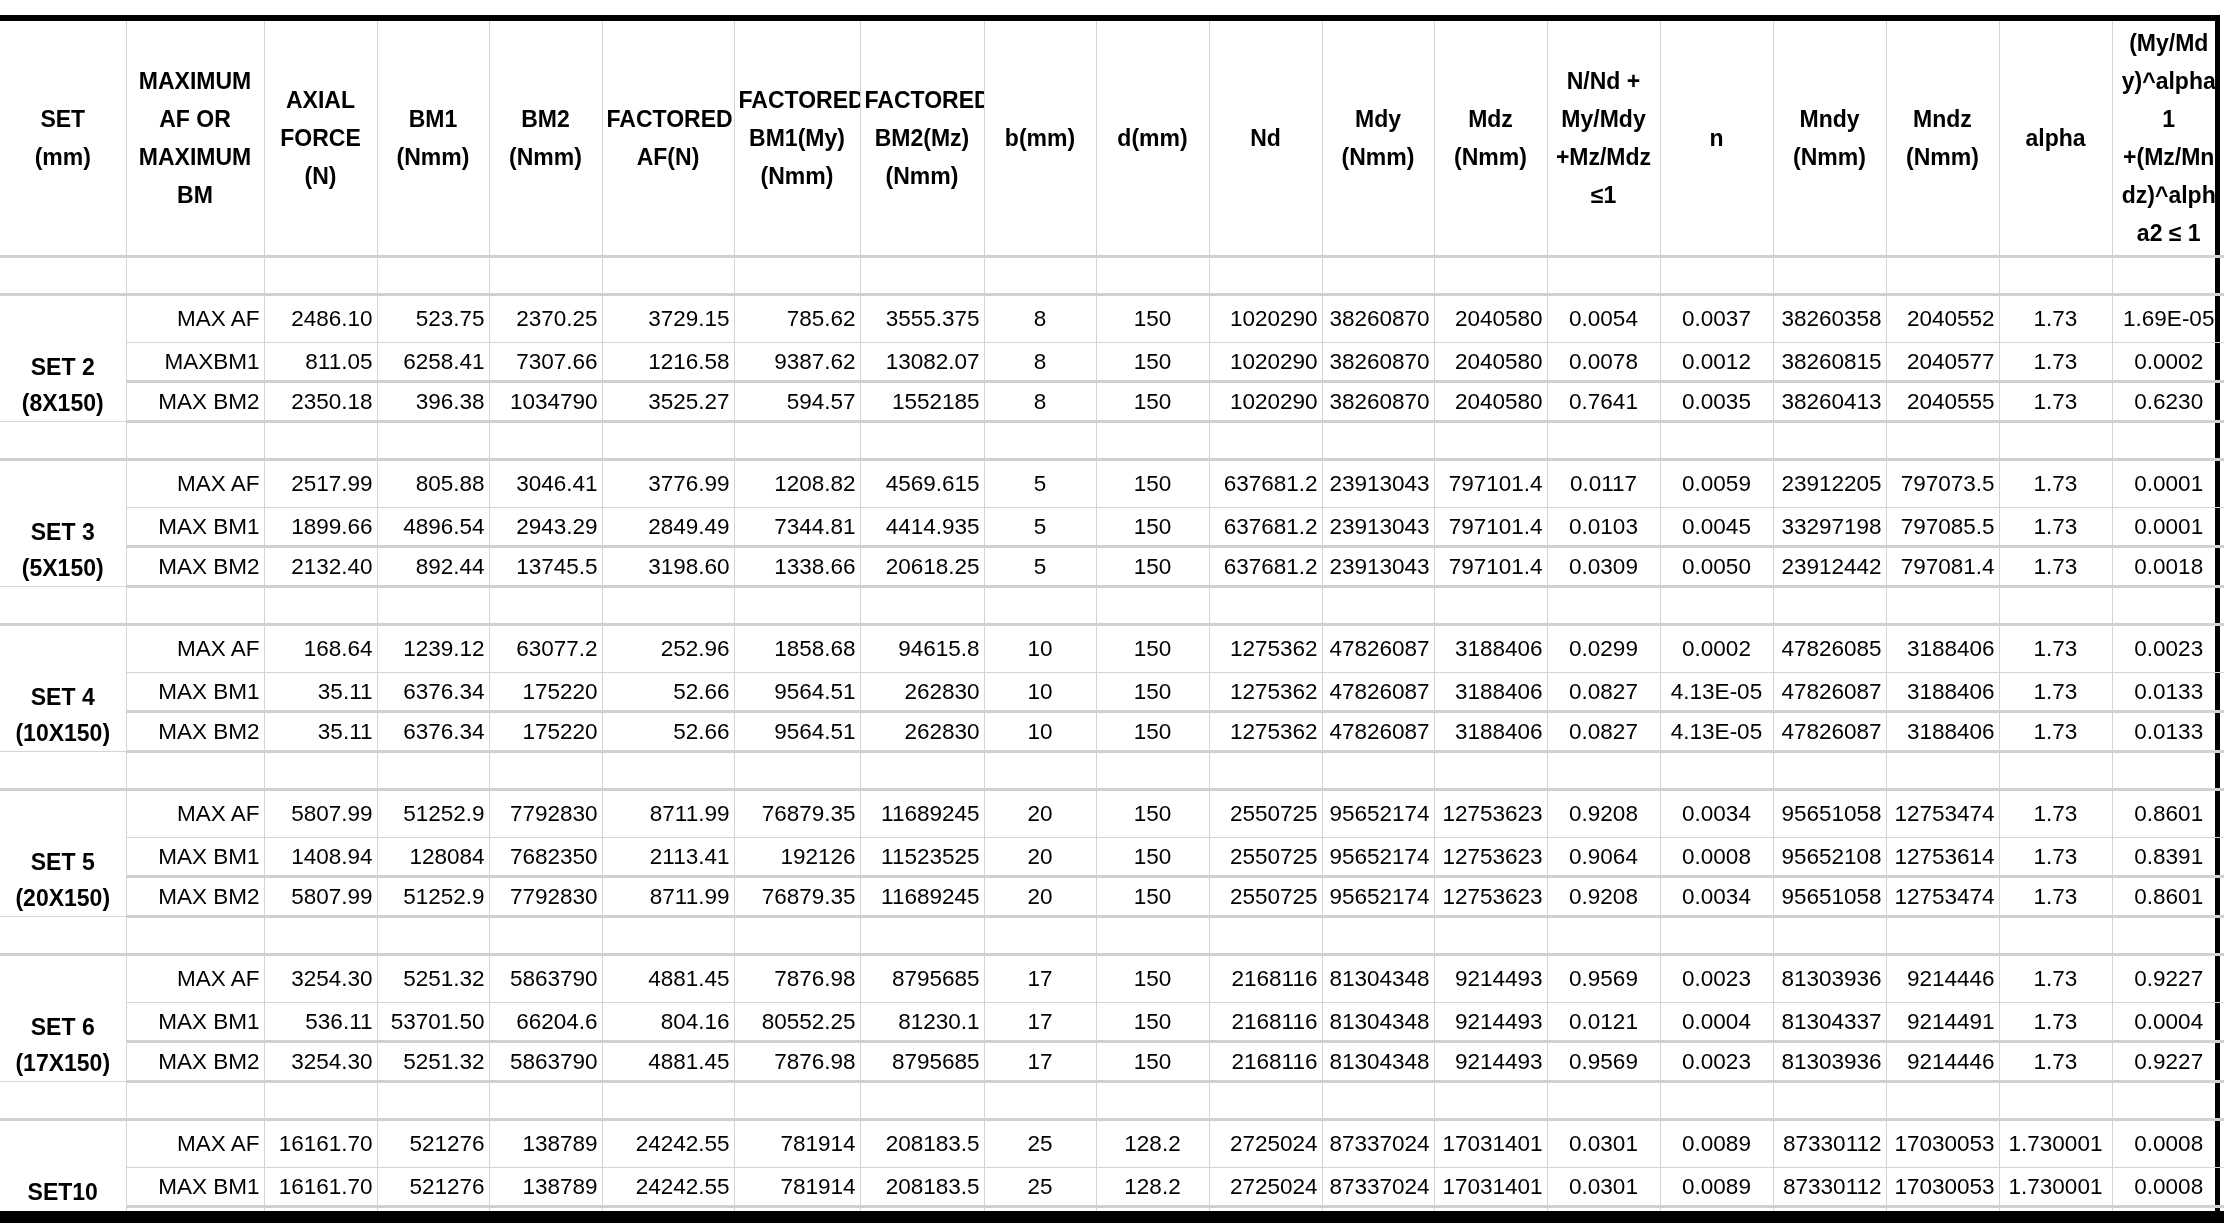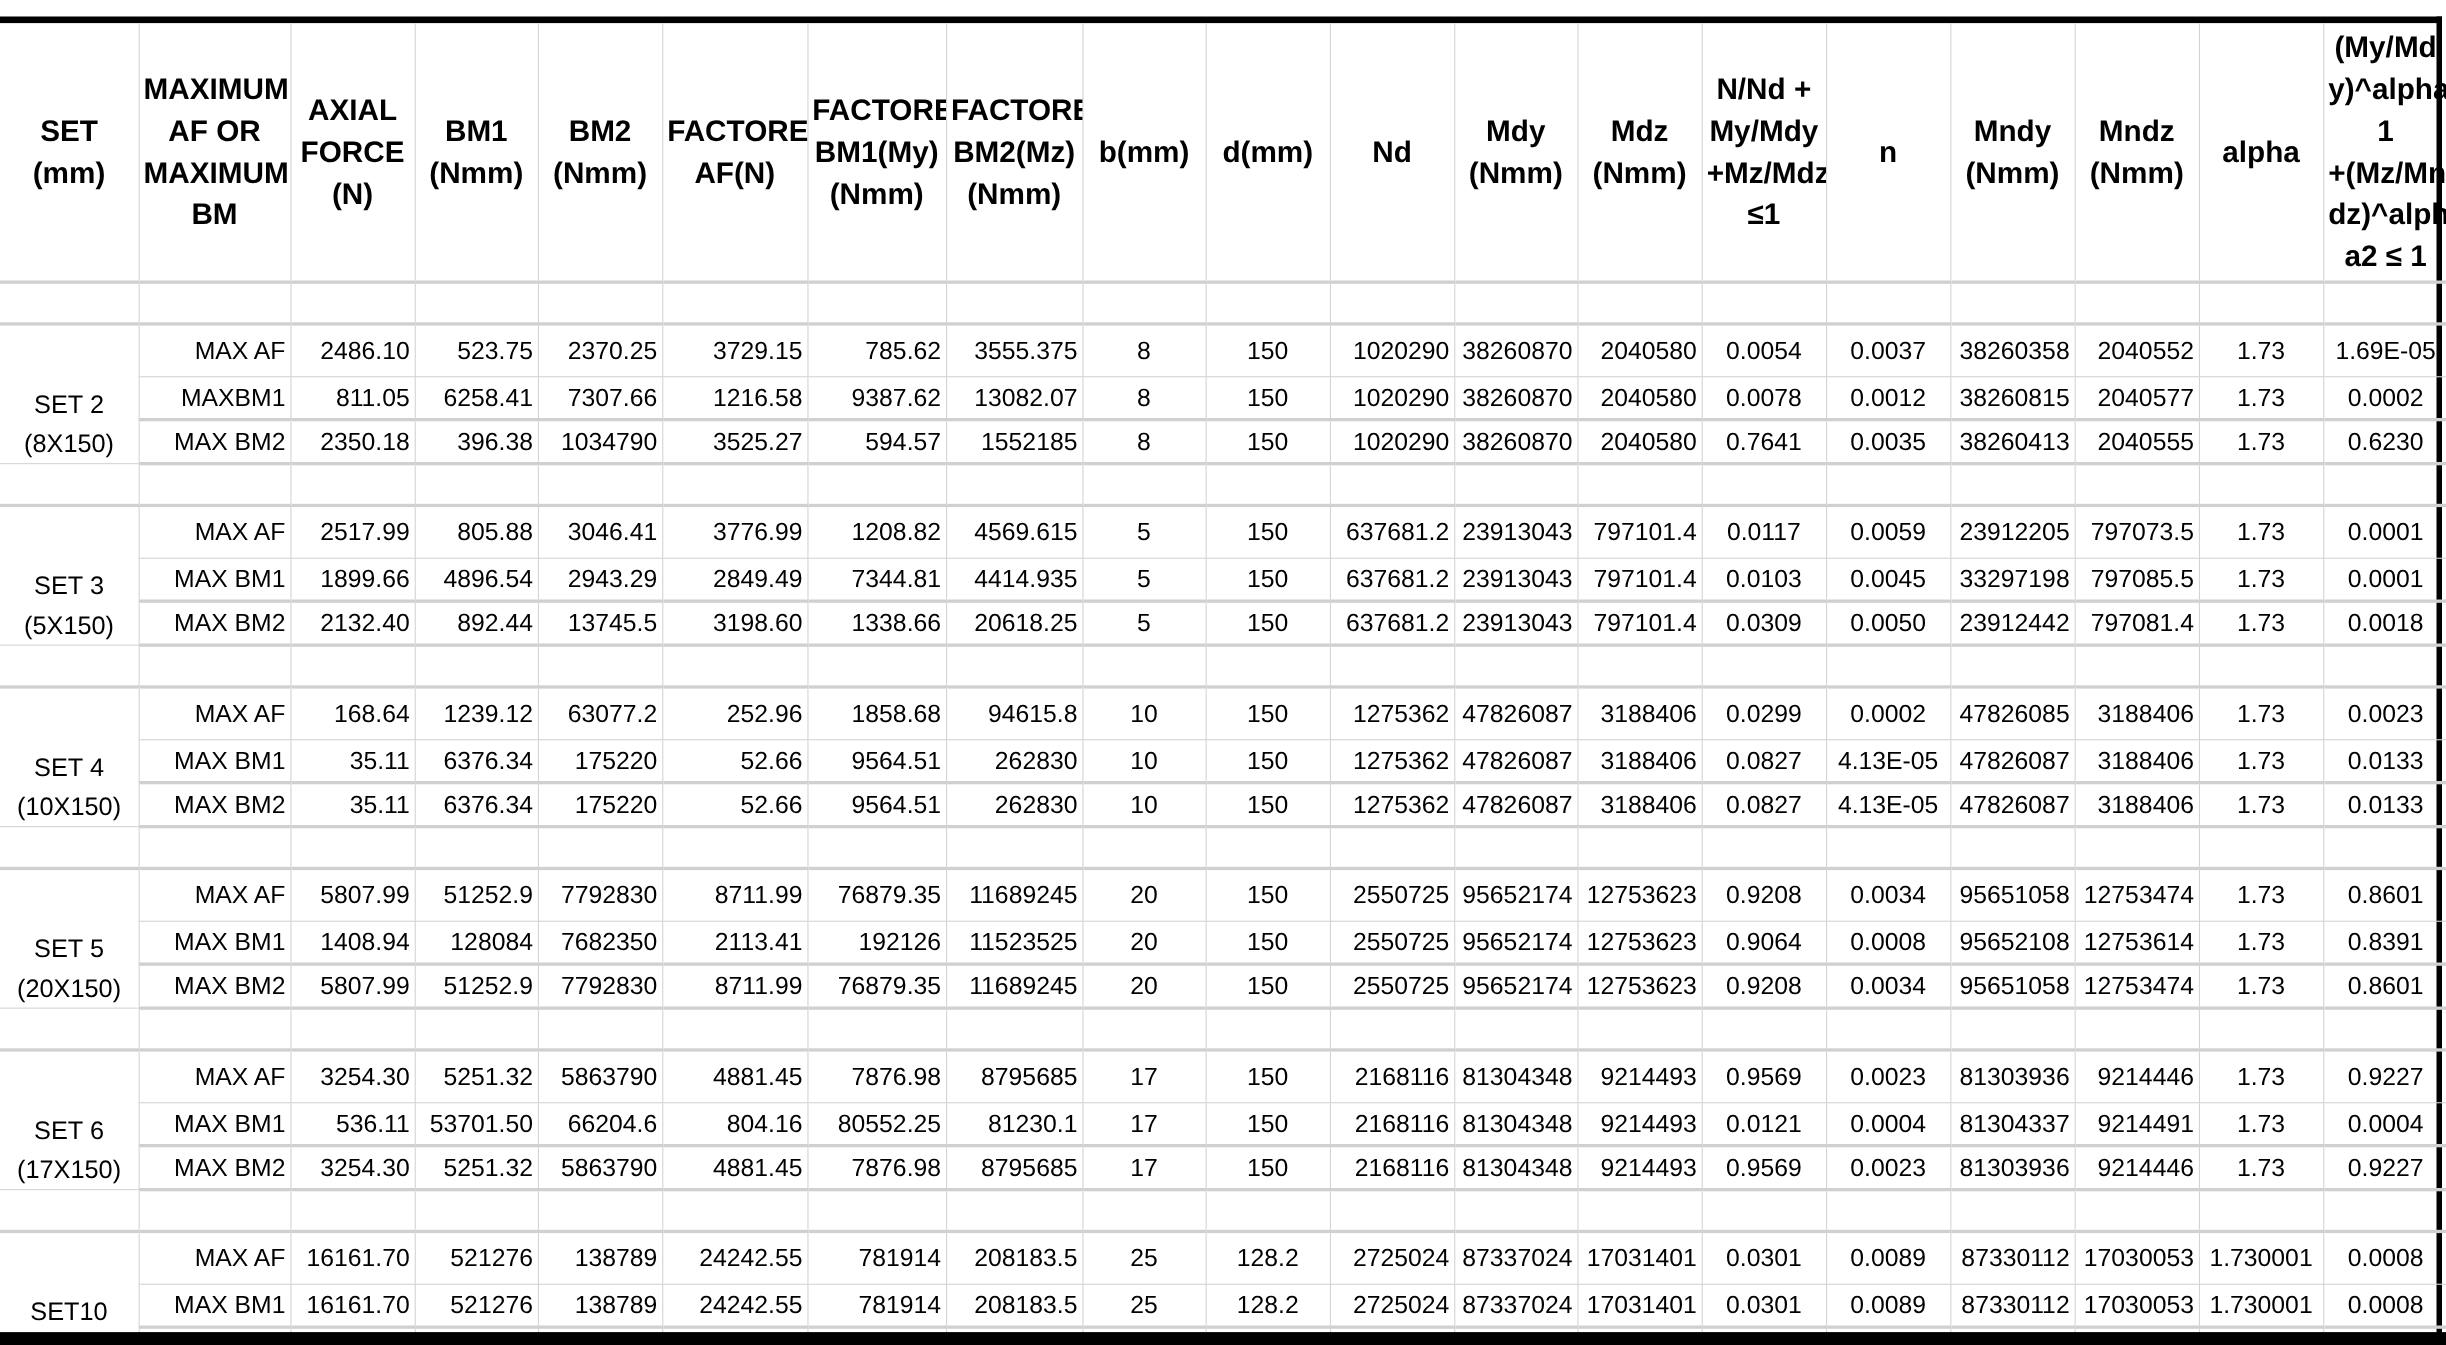--- a/index.html
+++ b/index.html
@@ -66,21 +66,21 @@
     overflow: hidden;
     white-space: nowrap;
   }
   table.grid tr:first-child th { border-top: none; }
   table.grid th:first-child, table.grid td:first-child { border-left: none; }
   table.grid th:last-child, table.grid td:last-child { border-right: none; }
 
   thead th {
     height: 234px;
     font-weight: bold;
-    font-size: 27px;
+    font-size: 23px;
     line-height: 38px;
     text-align: center;
     vertical-align: middle;
     white-space: normal;
     word-break: break-word;
     border-bottom: 3px solid #d0d0d0 !important;
   }
   thead th .h-line { display: block; }
 
   tr.spacer td {
@@ -97,21 +97,21 @@
   tr.data td.set-cell {
     text-align: center;
     white-space: normal;
     line-height: 36px;
     font-size: 23px;
     vertical-align: middle;
   }
   tr.data.first-in-group td { height: 46px; line-height: 46px; vertical-align: bottom; }
   tr.data.last-in-group td { border-bottom: 3px solid #d0d0d0; }
   tr.data.mid-in-group td { border-bottom: 3px solid #d0d0d0; }
-  tr.data.first-in-group td.set-cell { line-height: 36px; }
+  tr.data.first-in-group td.set-cell { line-height: 36px; font-weight: bold; }
   .set-name, .set-dim { display: block; }
 </style>
 </head>
 <body>
 
 <div class="sheet">
   <table class="grid">
     <colgroup>
       <col class="c0">
         <col class="c1">

